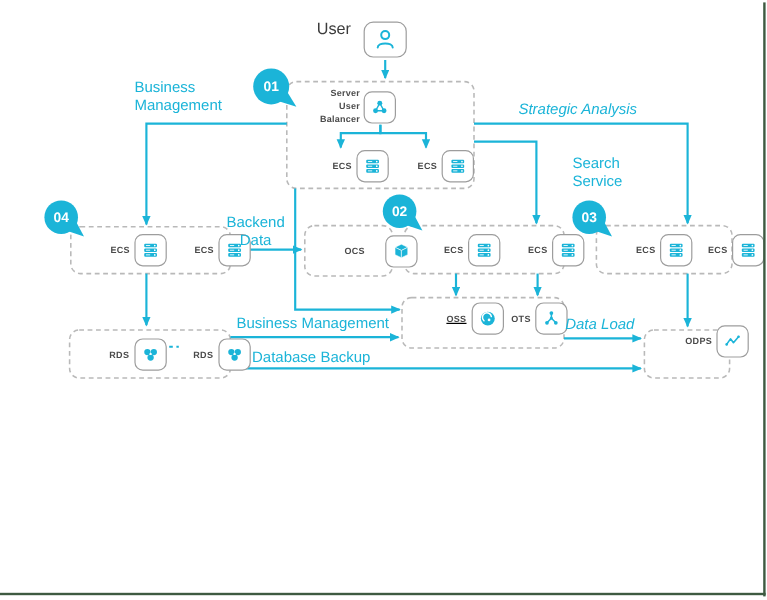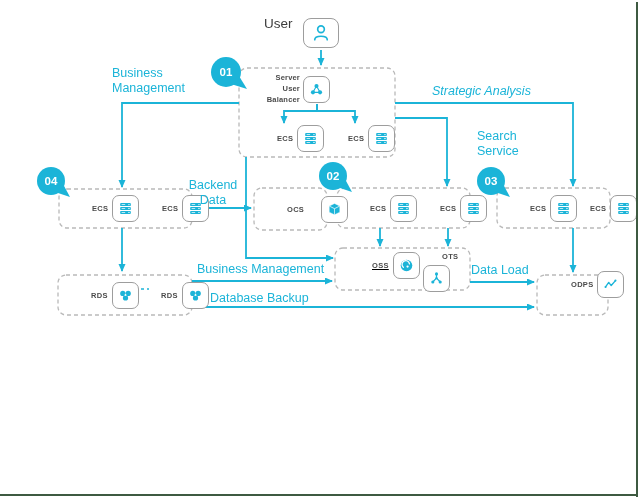--- a/index.html
+++ b/index.html
@@ -298,21 +298,21 @@
   <div class="item" style="left:345px;top:252px;text-decoration:underline;">
     <span class="nlabel">OSS</span>
     <span class="ibox">
       <svg width="17" height="17" viewBox="0 0 24 24">
         <circle cx="12" cy="12" r="8.2" fill="#1BB4D8"></circle>
         <path d="M7.5,14.5 A5.3,5.3 0 1 1 16.2,9.6" fill="none" stroke="#fff" stroke-width="1.8" stroke-linecap="round"></path>
         <circle cx="13.5" cy="13.5" r="1.6" fill="#fff"></circle>
       </svg>
     </span>
   </div>
-  <div class="item" style="left:415px;top:252px;flex-direction:column;">
+  <div class="item" style="left:399px;top:252px;">
     <span class="nlabel">OTS</span>
     <span class="ibox">
       <svg width="17" height="17" viewBox="0 0 24 24">
         <g stroke="#1BB4D8" stroke-width="1.8">
             <path d="M12,11.5 L12,6 M12,11.5 L7,16.5 M12,11.5 L17,16.5" fill="none"></path>
           </g>
         <g fill="#1BB4D8">
             <circle cx="12" cy="5.5" r="2.2"></circle>
             <circle cx="6.8" cy="17" r="2.2"></circle>
             <circle cx="17.2" cy="17" r="2.2"></circle>
@@ -368,17 +368,17 @@
   <div class="elabel" style="left:477px;top:129px;">
     <div>Search</div>
     <div>Service</div>
   </div>
   <div class="elabel right" style="left:182px;top:178px;width:62px;">
     <div>Backend</div>
     <div>Data</div>
   </div>
   <div class="elabel" style="left:197px;top:262px;">Business Management</div>
   <div class="elabel" style="left:210px;top:291px;">Database Backup</div>
-  <div class="elabel" style="left:471px;top:263px;">Data Load</div>
+  <div class="elabel" style="left:471px;top:263px;font-style:italic;">Data Load</div>
 
   <div class="edge-frame-right"></div>
   <div class="edge-frame-bottom"></div>
 </div>
 
 </body></html>

